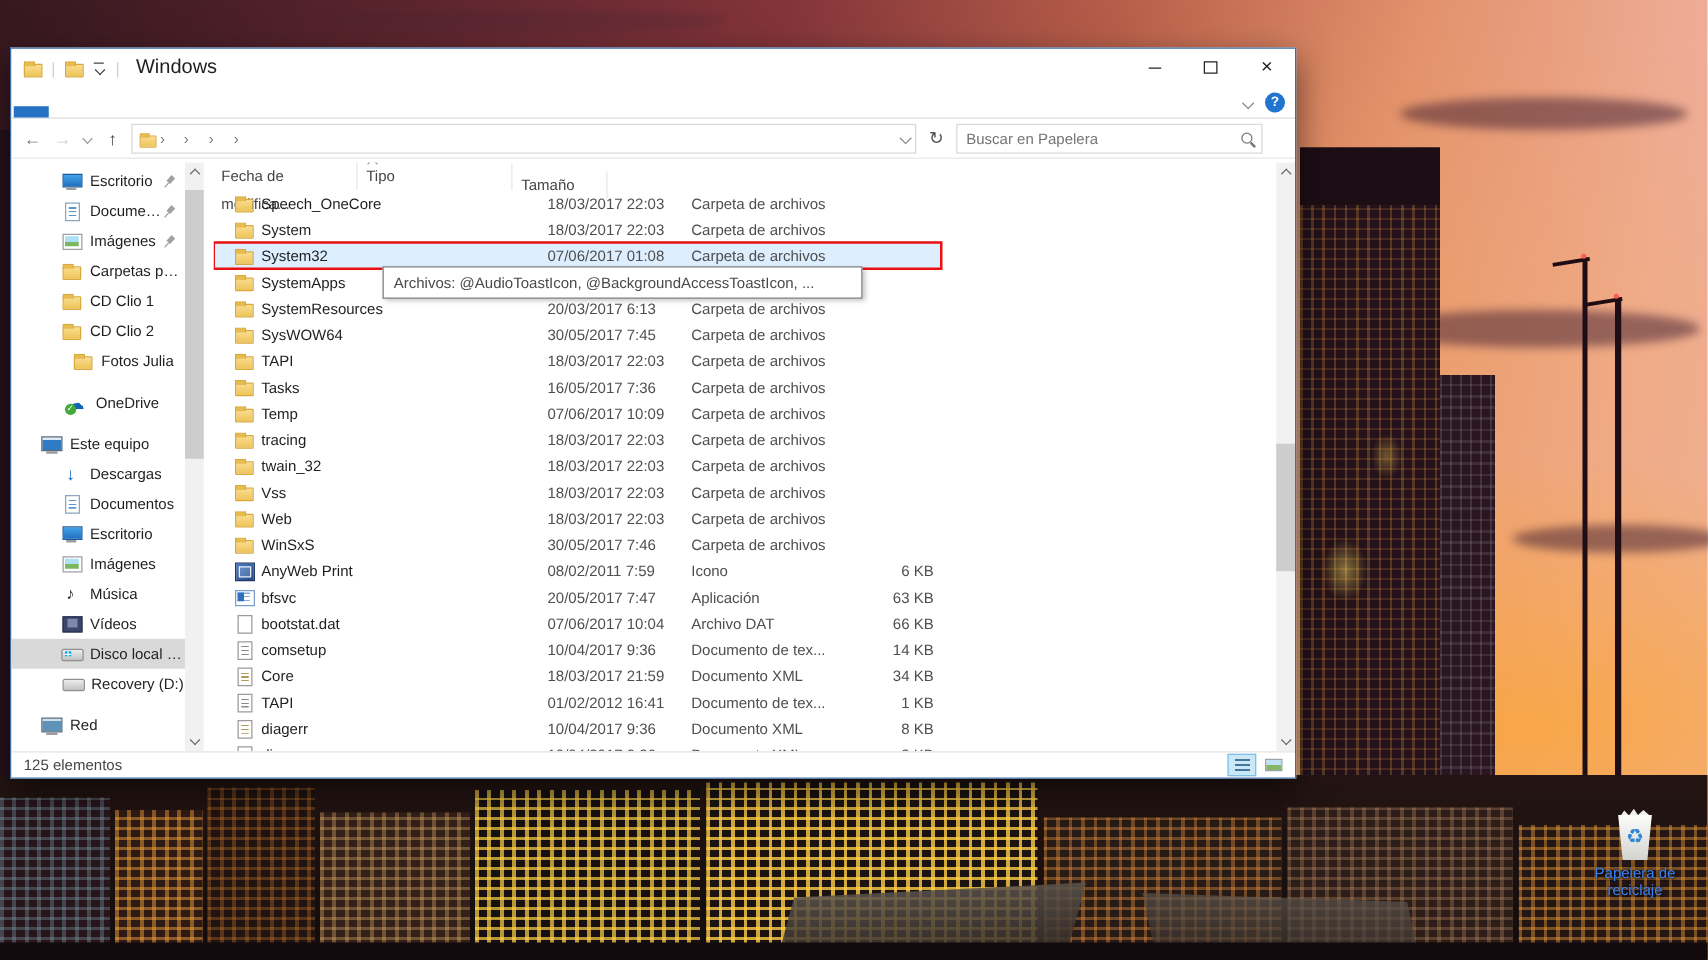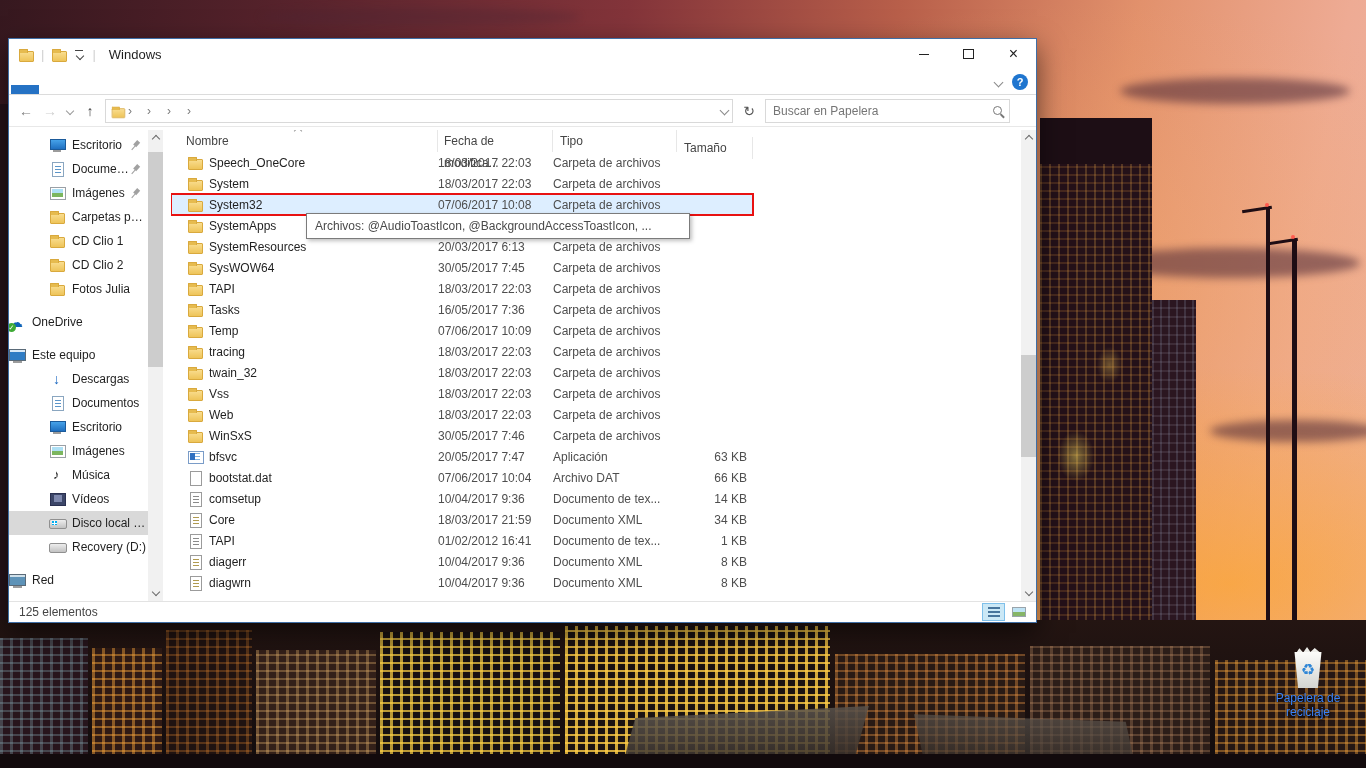--- a/index.html
+++ b/index.html
@@ -42,21 +42,21 @@
   .bin-body{position:absolute;inset:0;background:linear-gradient(#fcfcfa,#d3d4d0);
     clip-path:polygon(5% 0,95% 0,83% 100%,17% 100%);color:#2f86d6;font-size:16px;line-height:36px;text-align:center;}
   .bin-label{margin-top:3px;font-size:12px;line-height:14px;color:#3b82f6;text-shadow:0 1px 3px rgba(0,0,0,.9),0 0 2px rgba(0,0,0,.7);}
   
   .window{position:absolute;left:8px;top:38px;width:1029px;height:585px;background:#fff;
     border:1px solid #3f6ea5;box-shadow:0 10px 26px rgba(0,0,0,.55);z-index:10;font-size:12px;color:#1f1f1f;box-sizing:border-box;}
   
   .titlebar{height:30px;display:flex;align-items:center;}
   .qat{display:flex;align-items:center;gap:7px;padding-left:9px;}
   .sep{color:#d0d0d0;font-size:13px;}
-  .win-title{margin-left:6px;font-size:13px;color:#1f1f1f;}
+  .win-title{margin-left:6px;font-size:16px;color:#1f1f1f;}
   .caption{margin-left:auto;display:flex;height:30px;}
   .cb{width:45px;height:30px;display:flex;align-items:center;justify-content:center;color:#222;}
   .cb-min i{display:block;width:10px;height:1px;background:#222;}
   .cb-max i{display:block;width:9px;height:8px;border:1px solid #222;}
   .cb-close{font-size:16px;line-height:16px;}
   
   .tabrow{height:25px;display:flex;align-items:flex-end;border-bottom:1px solid #dcdcdc;}
   .tabs{display:flex;margin-left:2px;}
   .tab{padding:4px 14px 5px;color:#2b2b2b;cursor:default;}
   .tab.active{background:#2572c4;color:#fff;}
@@ -72,24 +72,24 @@
   .crumb{padding:0 2px;white-space:nowrap;cursor:default;}
   .crumb::after{content:"›";color:#7a7a7a;margin-left:9px;margin-right:3px;}
   .addr-chev{margin-left:auto;}
   .refresh{font-size:14px;color:#555;width:20px;text-align:center;}
   .searchbox{width:245px;height:24px;border:1px solid #d9d9d9;display:flex;align-items:center;background:#fff;padding:0 7px;box-sizing:border-box;color:#757575;}
   .mag{margin-left:auto;width:7px;height:7px;border:1.5px solid #777;border-radius:50%;position:relative;}
   .mag::after{content:"";position:absolute;width:5px;height:1.5px;background:#777;transform:rotate(45deg);right:-4px;bottom:-2px;}
   
   .main{position:absolute;left:0;right:0;top:87px;bottom:21px;overflow:hidden;}
   .sidebar{position:absolute;left:0;top:0;bottom:0;width:139px;padding-top:7px;overflow:hidden;}
-  .side-item{display:flex;align-items:center;height:24px;cursor:default;white-space:nowrap;}
+  .side-item{display:flex;align-items:center;height:24px;padding-left:24px;cursor:default;white-space:nowrap;}
   .side-item.lvl3{padding-left:40px;}
   .side-item.selected{background:#d9d9d9;}
-  .side-item.gap{margin-bottom:9px;}
+  .side-item.gap{margin-bottom:9px;justify-content:center;}
   .slabel{overflow:hidden;text-overflow:ellipsis;}
   .pin{display:none;margin-left:auto;margin-right:8px;width:10px;height:11px;position:relative;transform:rotate(42deg);opacity:.8;flex:none;}
   .pin::before{content:"";position:absolute;left:3px;top:0;width:4px;height:6px;background:#8a8a8a;}
   .pin::after{content:"";position:absolute;left:4.5px;top:6px;width:1px;height:5px;background:#8a8a8a;}
   .side-item.pinned .pin{display:block;}
   
   .sb{position:absolute;top:4px;bottom:0;width:15px;background:#f1f1f1;}
   .sb-side{left:139px;} .sb-list{right:0;}
   .sb .up,.sb .dn{position:absolute;left:0;width:15px;height:15px;display:flex;align-items:center;justify-content:center;}
   .sb .up{top:0;} .sb .dn{bottom:0;}
@@ -361,21 +361,20 @@
         </div>
       <div class="thumb" style="top:22px;height:215px;"></div>
       <div class="dn">
           <i></i>
         </div>
     </div>
 
     <div class="list">
       <div class="hdr">
         <span class="sort-chev"></span>
-        <div class="hd h-name">Nombre</div>
         <div class="hd h-date">Fecha de modifica...</div>
         <div class="hd h-type">Tipo</div>
         <div class="hd h-size">Tamaño</div>
       </div>
       <div class="rows">
 
       <div class="row">
             <span class="fico folder"></span>
             <span class="c-name">Speech_OneCore</span>
             <span class="c-date">18/03/2017 22:03</span>
@@ -385,21 +384,21 @@
           <div class="row">
             <span class="fico folder"></span>
             <span class="c-name">System</span>
             <span class="c-date">18/03/2017 22:03</span>
             <span class="c-type">Carpeta de archivos</span>
             <span class="c-size"></span>
           </div>
           <div class="row sel">
             <span class="fico folder"></span>
             <span class="c-name">System32</span>
-            <span class="c-date">07/06/2017 10:08</span>
+            <span class="c-date">07/06/2017 01:08</span>
             <span class="c-type">Carpeta de archivos</span>
             <span class="c-size"></span>
           </div>
           <div class="row">
             <span class="fico folder"></span>
             <span class="c-name">SystemApps</span>
             <span class="c-date">19/05/2017 6:13</span>
             <span class="c-type">Carpeta de archivos</span>
             <span class="c-size"></span>
           </div>
@@ -465,20 +464,27 @@
             <span class="c-date">18/03/2017 22:03</span>
             <span class="c-type">Carpeta de archivos</span>
             <span class="c-size"></span>
           </div>
           <div class="row">
             <span class="fico folder"></span>
             <span class="c-name">WinSxS</span>
             <span class="c-date">30/05/2017 7:46</span>
             <span class="c-type">Carpeta de archivos</span>
             <span class="c-size"></span>
+          </div>
+          <div class="row">
+            <span class="fico ficon"></span>
+            <span class="c-name">AnyWeb Print</span>
+            <span class="c-date">08/02/2011 7:59</span>
+            <span class="c-type">Icono</span>
+            <span class="c-size">6 KB</span>
           </div>
           <div class="row">
             <span class="fico fapp"></span>
             <span class="c-name">bfsvc</span>
             <span class="c-date">20/05/2017 7:47</span>
             <span class="c-type">Aplicación</span>
             <span class="c-size">63 KB</span>
           </div>
           <div class="row">
             <span class="fico fpage"></span>

